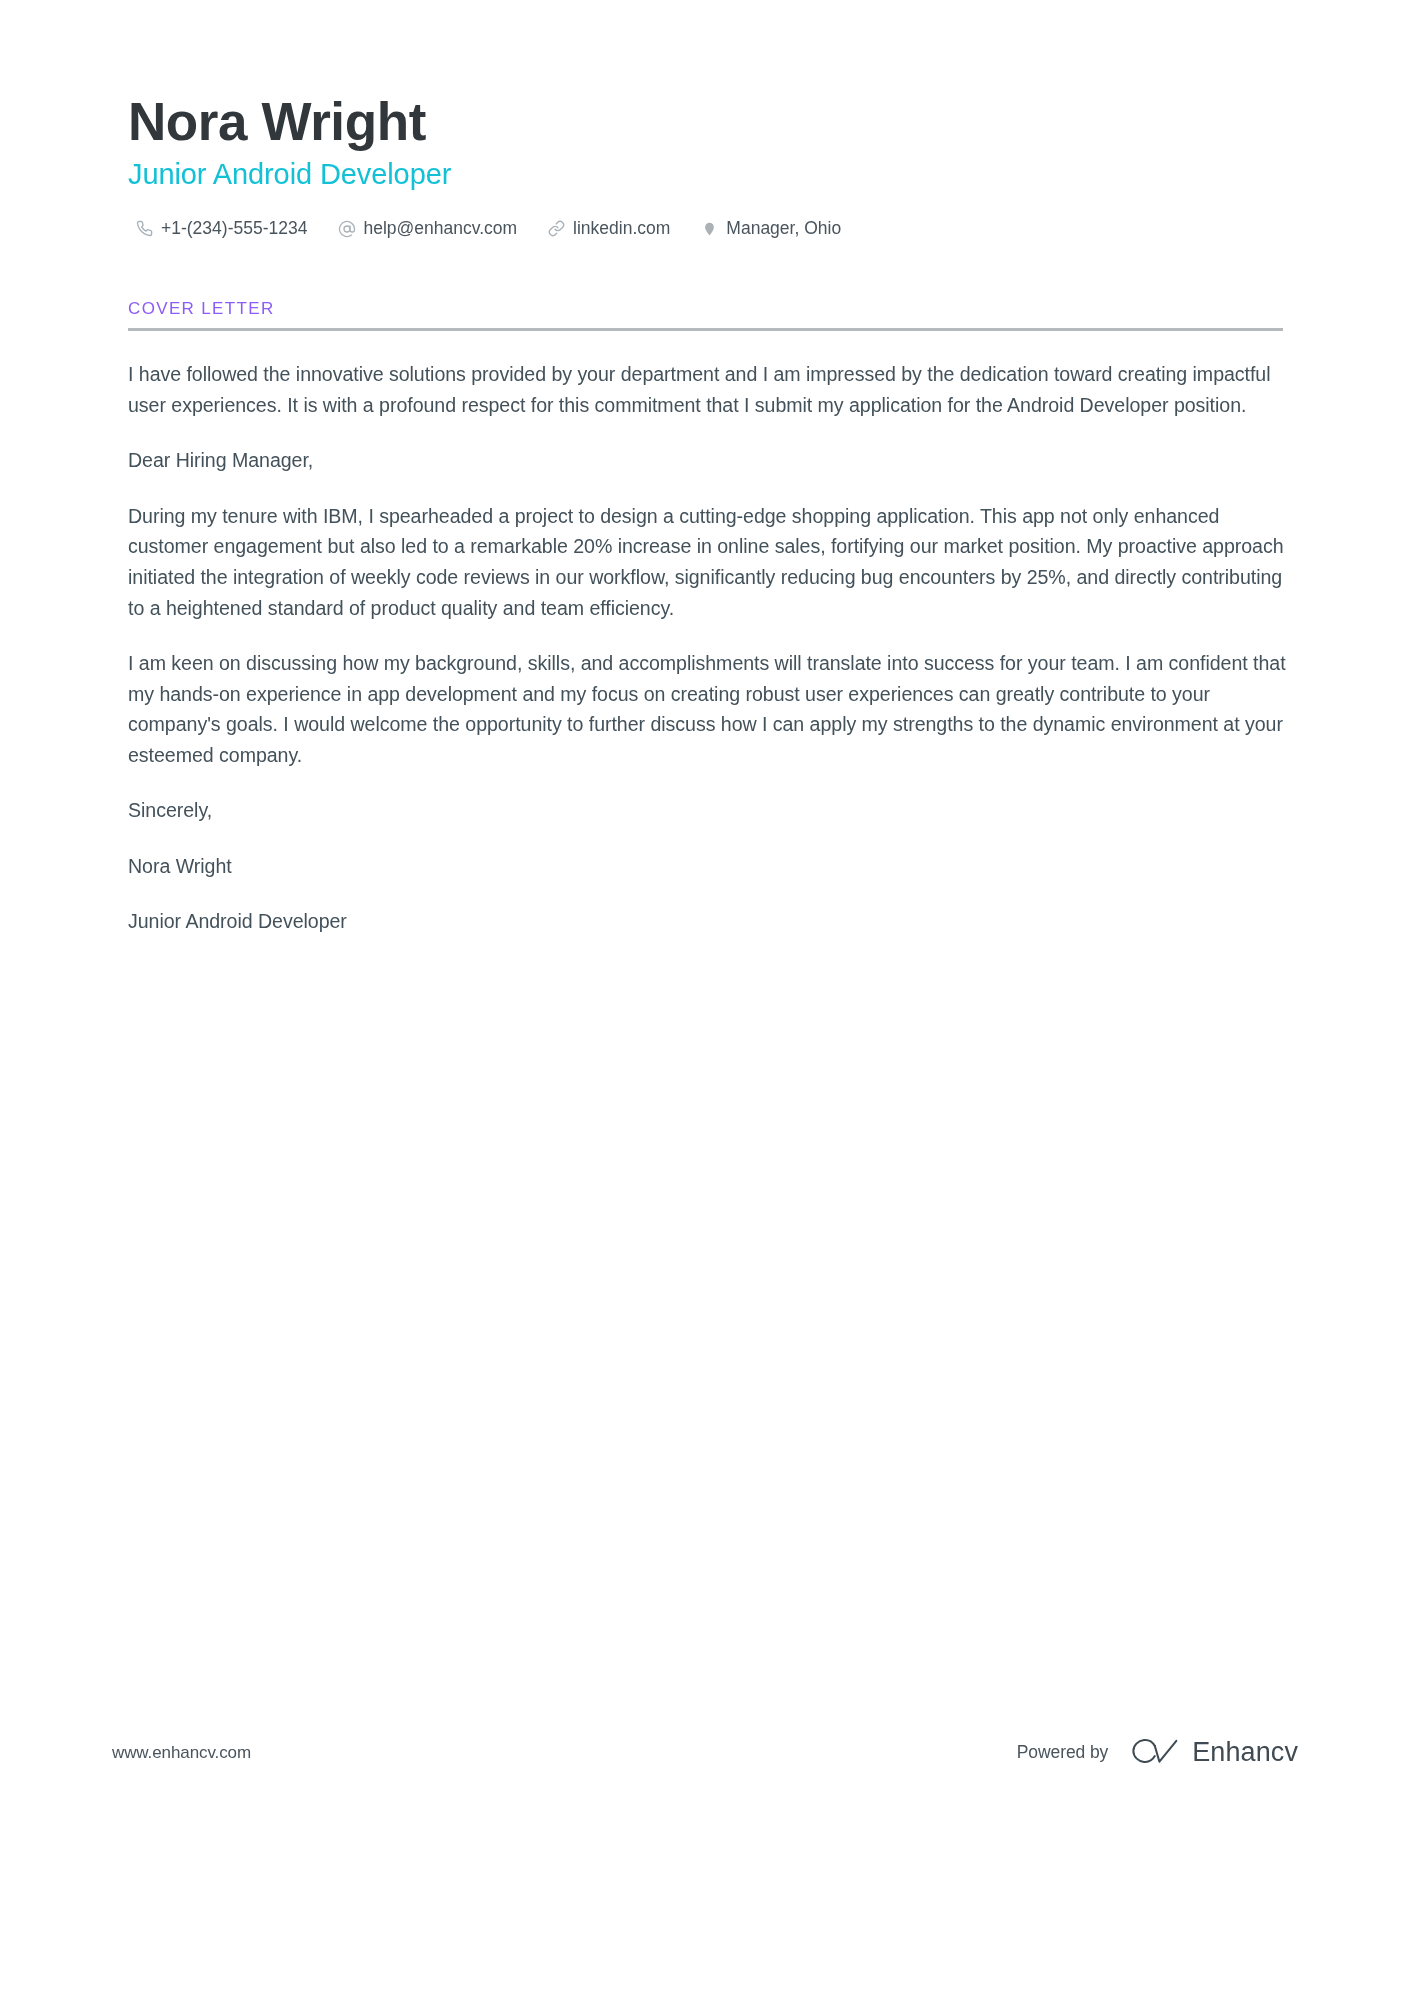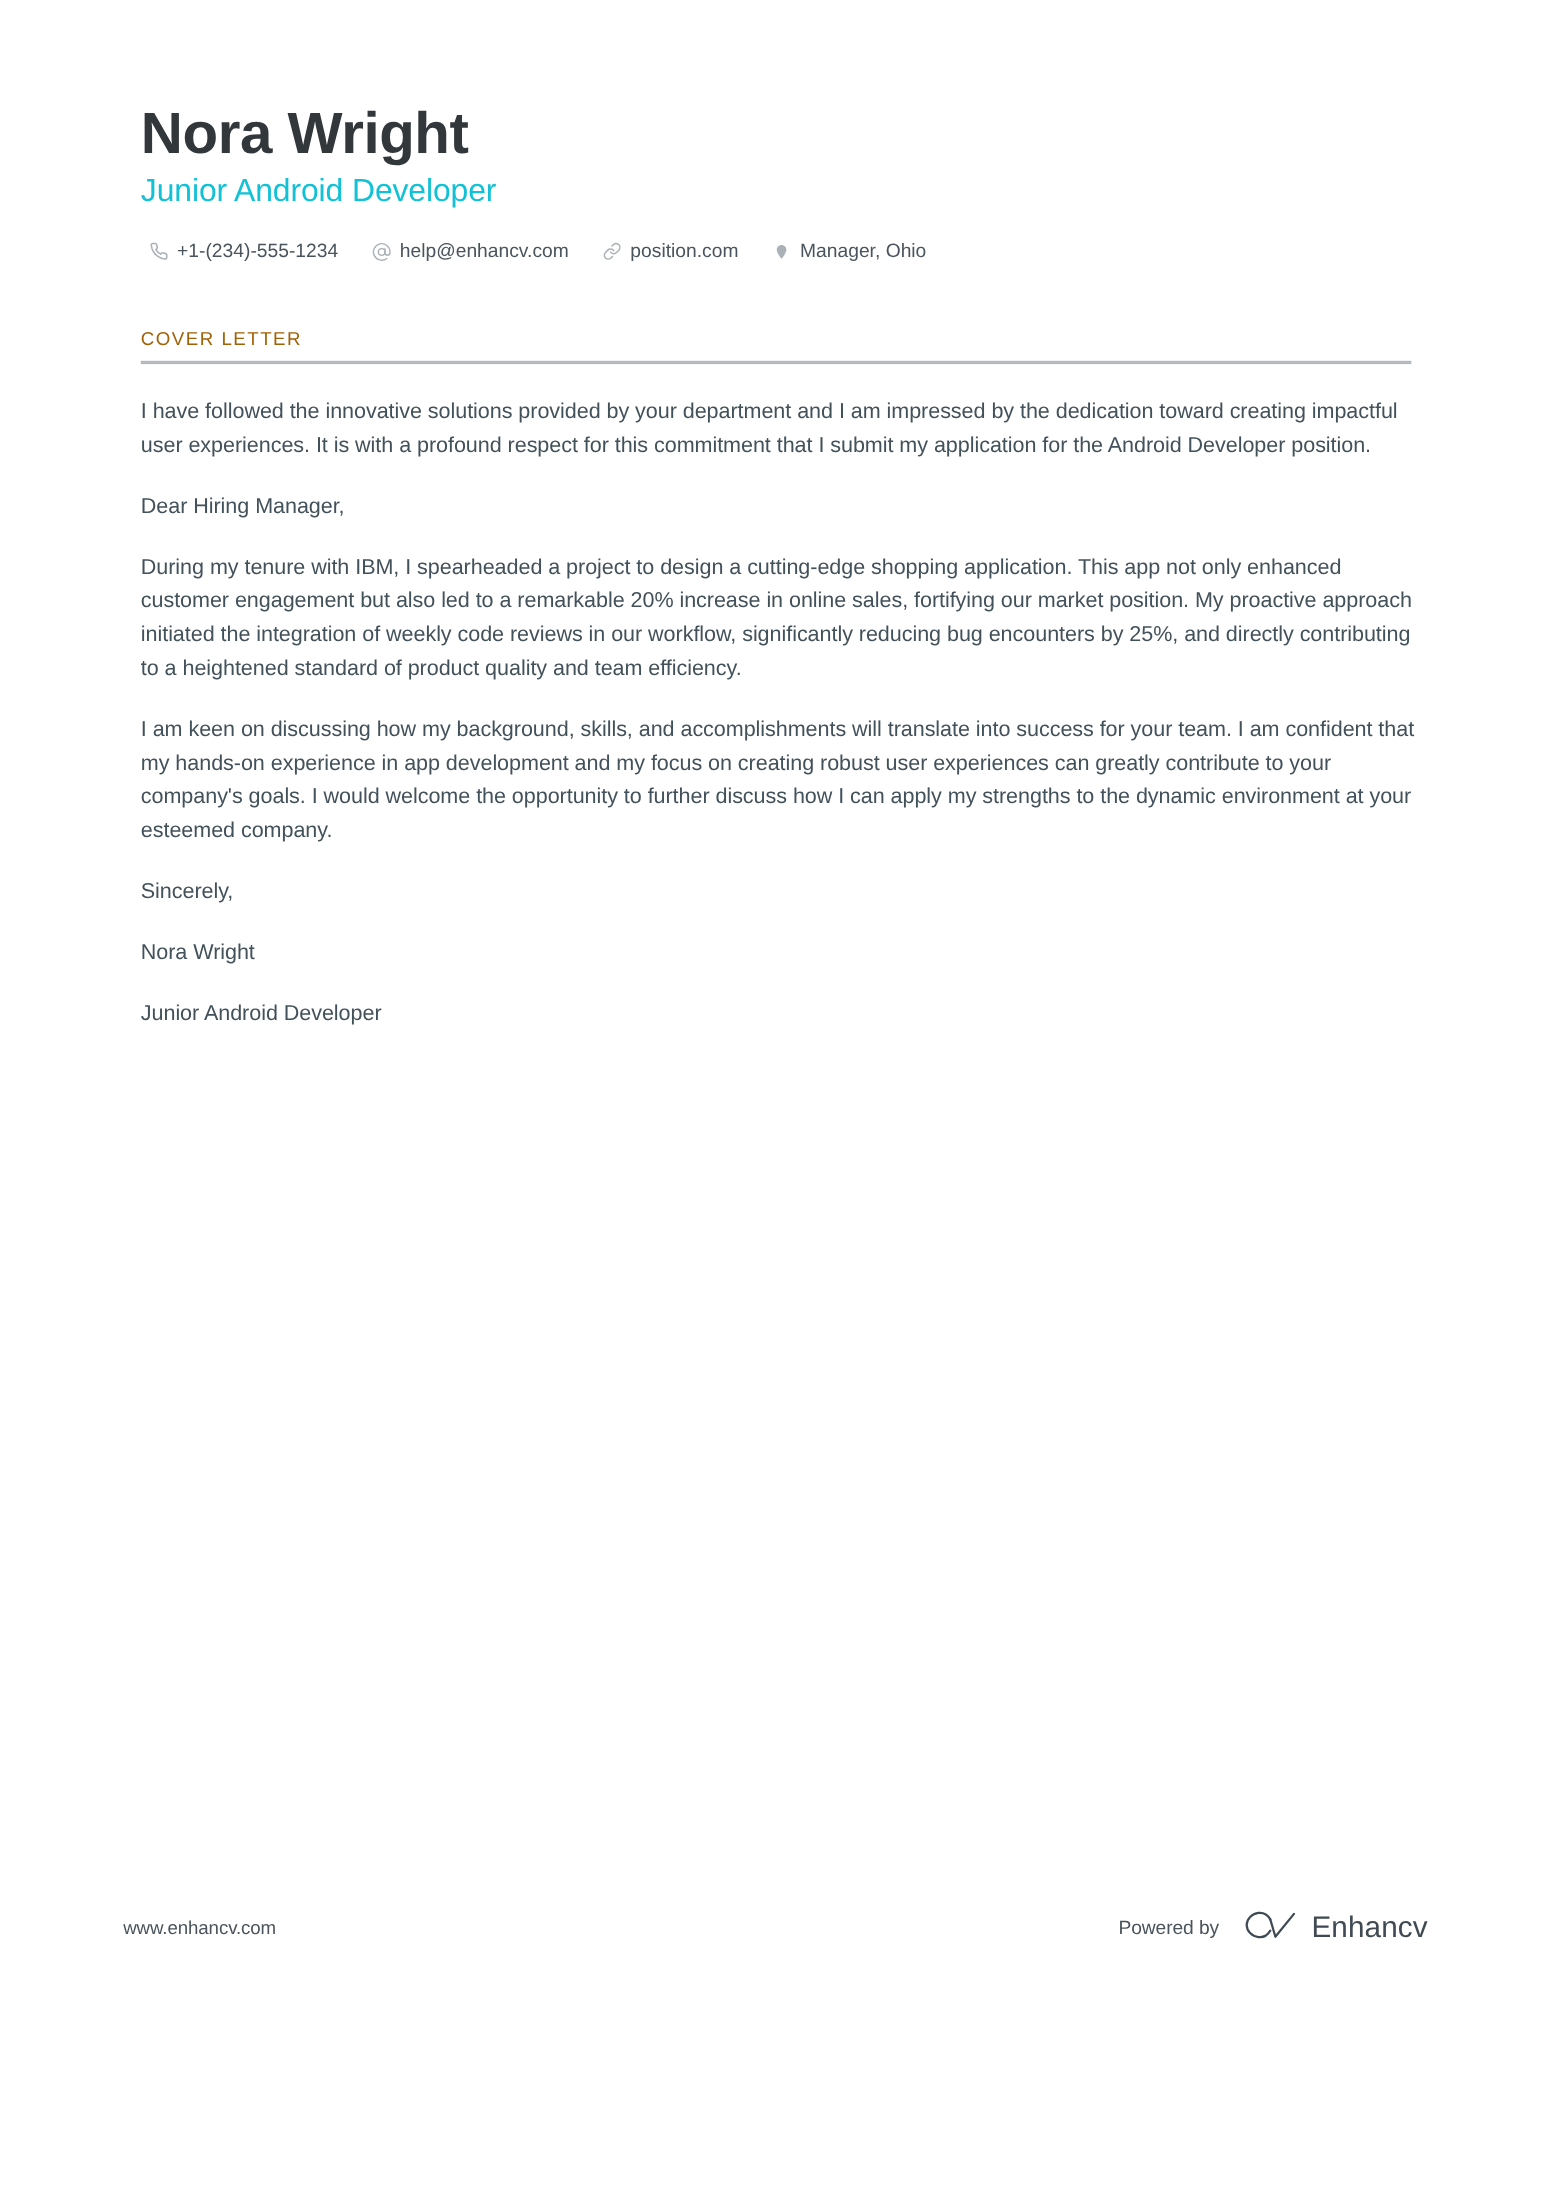--- a/index.html
+++ b/index.html
@@ -78,21 +78,21 @@
     flex: 0 0 auto;
   }
   .contact-item .ci-icon svg { display: block; }
 
   
   .section { margin-top: 60px; }
 
   .section-title {
     font-size: 17px;
     letter-spacing: 1.35px;
-    color: #a16207;
+    color: #8b5cf6;
     text-transform: uppercase;
     font-weight: 400;
     padding-bottom: 9px;
   }
 
   .section-rule {
     height: 3px;
     background: #b3b9bd;
     width: 1155px;
     margin-bottom: 28px;
@@ -192,21 +192,21 @@
           <span>help@enhancv.com</span>
         </div>
 
         <div class="contact-item">
           <span class="ci-icon">
             <svg width="17" height="17" viewBox="0 0 24 24" fill="none" stroke="currentColor" stroke-width="2" stroke-linecap="round" stroke-linejoin="round">
               <path d="M10 13a5 5 0 0 0 7.54.54l3-3a5 5 0 0 0-7.07-7.07l-1.72 1.71"></path>
               <path d="M14 11a5 5 0 0 0-7.54-.54l-3 3a5 5 0 0 0 7.07 7.07l1.71-1.71"></path>
             </svg>
           </span>
-          <span>position.com</span>
+          <span>linkedin.com</span>
         </div>
 
         <div class="contact-item">
           <span class="ci-icon">
             <svg width="15" height="18" viewBox="0 0 24 24" fill="currentColor">
               <path d="M12 2C8.13 2 5 5.13 5 9c0 5.25 7 13 7 13s7-7.75 7-13c0-3.87-3.13-7-7-7z"></path>
             </svg>
           </span>
           <span>Manager, Ohio</span>
         </div>

